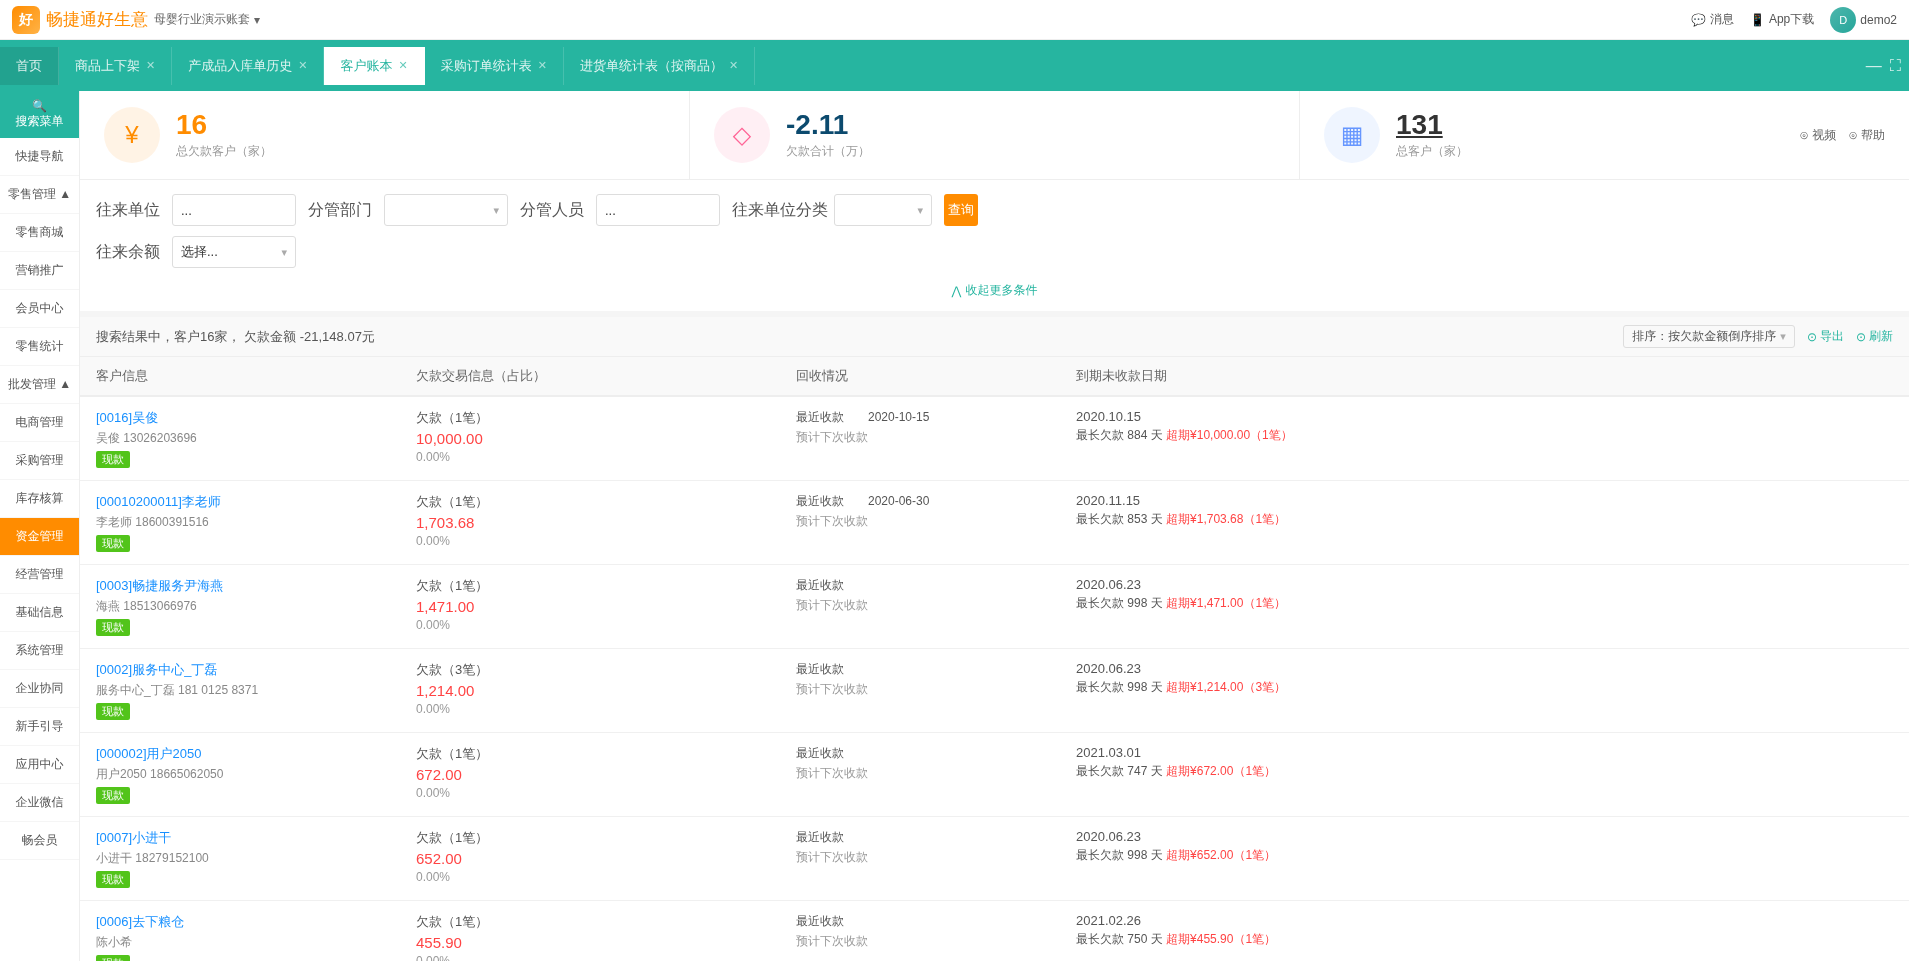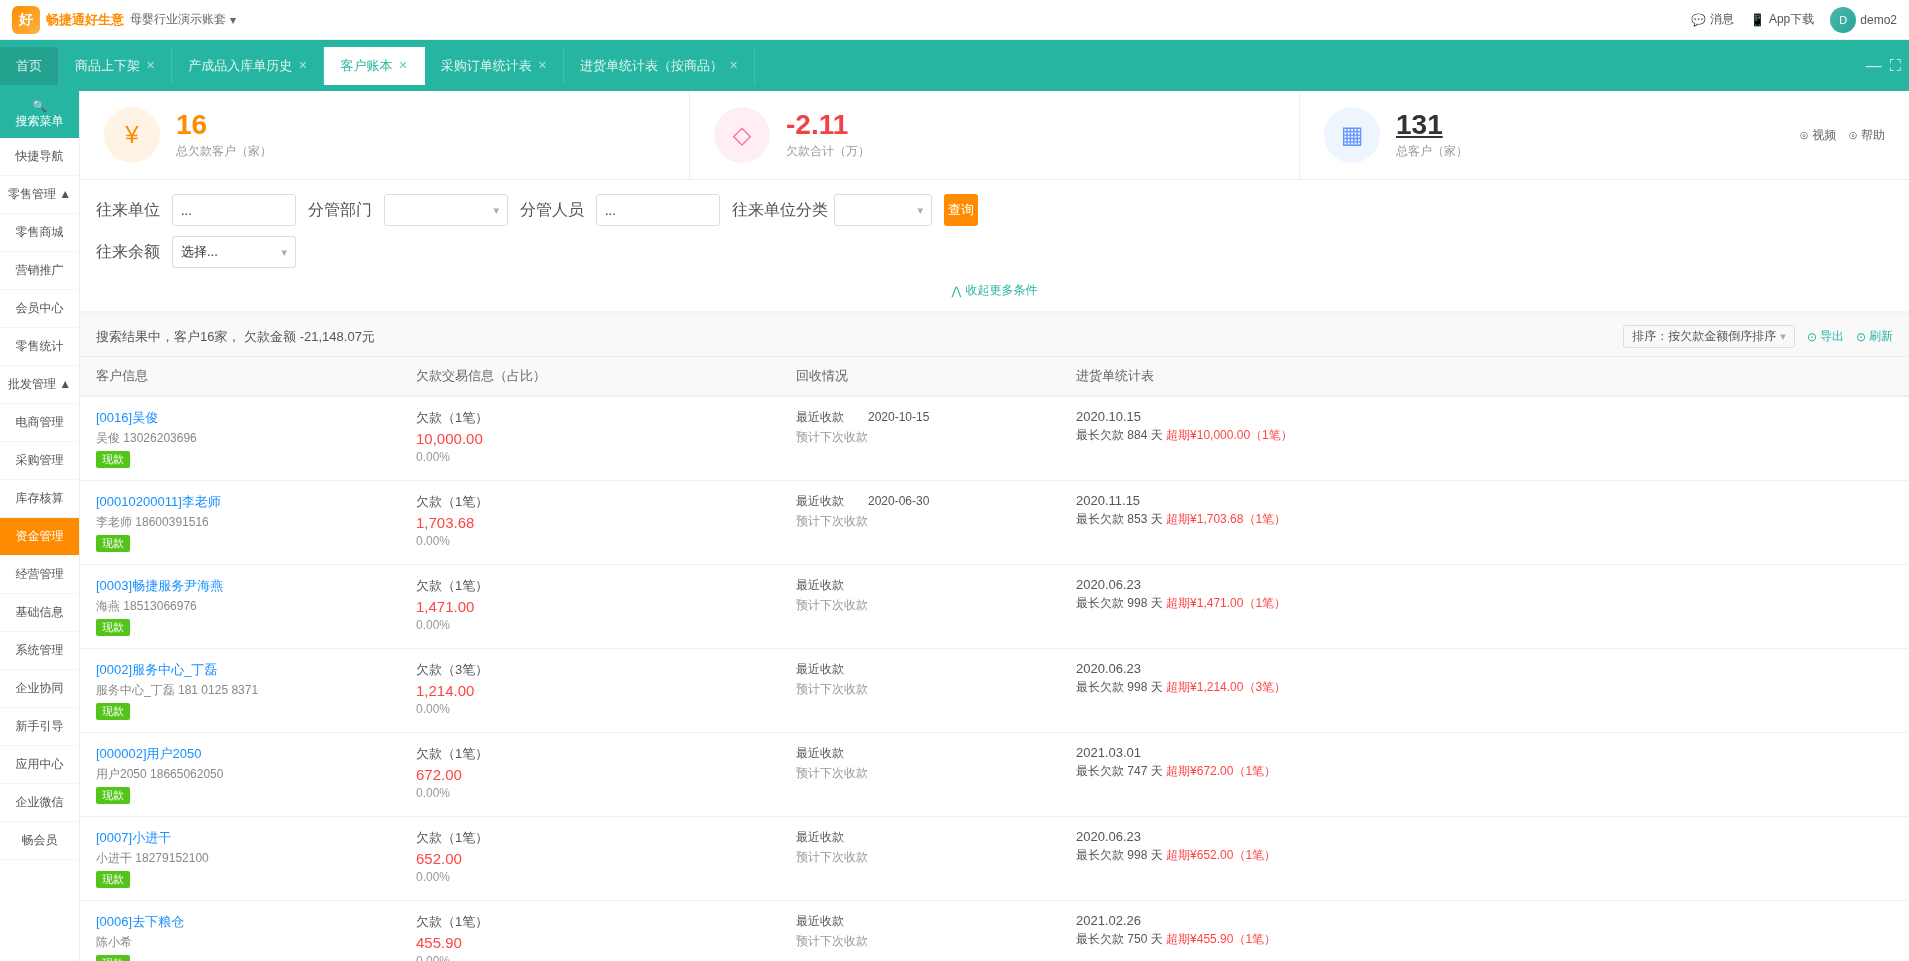--- a/index.html
+++ b/index.html
@@ -20,21 +20,21 @@
       align-items: center;
       gap: 6px;
     }
     .logo-icon {
       width: 28px; height: 28px;
       background: linear-gradient(135deg, #ff8c00, #ffb347);
       border-radius: 6px;
       display: flex; align-items: center; justify-content: center;
       color: #fff; font-size: 14px; font-weight: bold;
     }
-    .logo-text { font-size: 13px; color: #ff8c00; font-weight: bold; }
+    .logo-text { font-size: 17px; color: #ff8c00; font-weight: normal; }
     .store-selector {
       display: flex; align-items: center; gap: 4px;
       font-size: 12px; color: #666; cursor: pointer;
     }
     .header-right {
       display: flex; align-items: center; gap: 16px;
       font-size: 12px; color: #555;
     }
     .header-right-item {
       display: flex; align-items: center; gap: 4px; cursor: pointer;
@@ -141,21 +141,21 @@
       display: flex; align-items: center; justify-content: center;
       font-size: 24px;
       flex-shrink: 0;
     }
     .stat-icon.orange { background: rgba(255,140,0,0.1); color: #ff8c00; }
     .stat-icon.pink { background: rgba(255,100,150,0.1); color: #ff6496; }
     .stat-icon.blue { background: rgba(100,160,255,0.1); color: #6696ff; }
     .stat-info { flex: 1; }
     .stat-value { font-size: 28px; font-weight: bold; line-height: 1; }
     .stat-value.orange { color: #ff8c00; }
-    .stat-value.red { color: #ef4444; }
+    .stat-value.red { color: #0c4a6e; }
     .stat-value.dark { color: #333; text-decoration: underline; }
     .stat-label { font-size: 12px; color: #999; margin-top: 4px; }
     .stat-card-actions {
       display: flex; gap: 12px; align-items: center;
       font-size: 12px; color: #666; justify-content: center;
     }
 
     
     .filter-area {
       background: #fff;
@@ -516,21 +516,21 @@
           <span>刷新</span>
         </div>
       </div>
     </div>
 
     <div class="data-table">
       <div class="table-header">
         <div>客户信息</div>
         <div>欠款交易信息（占比）</div>
         <div>回收情况</div>
-        <div>进货单统计表</div>
+        <div>到期未收款日期</div>
       </div>
 
       <div id="table-body">
           <div class="table-row">
       <div class="customer-info">
         <div class="customer-name">[0016]吴俊</div>
         <div class="customer-detail">吴俊 13026203696</div>
         <span class="tag-green">现款</span>
       </div>
       <div class="debt-info">

